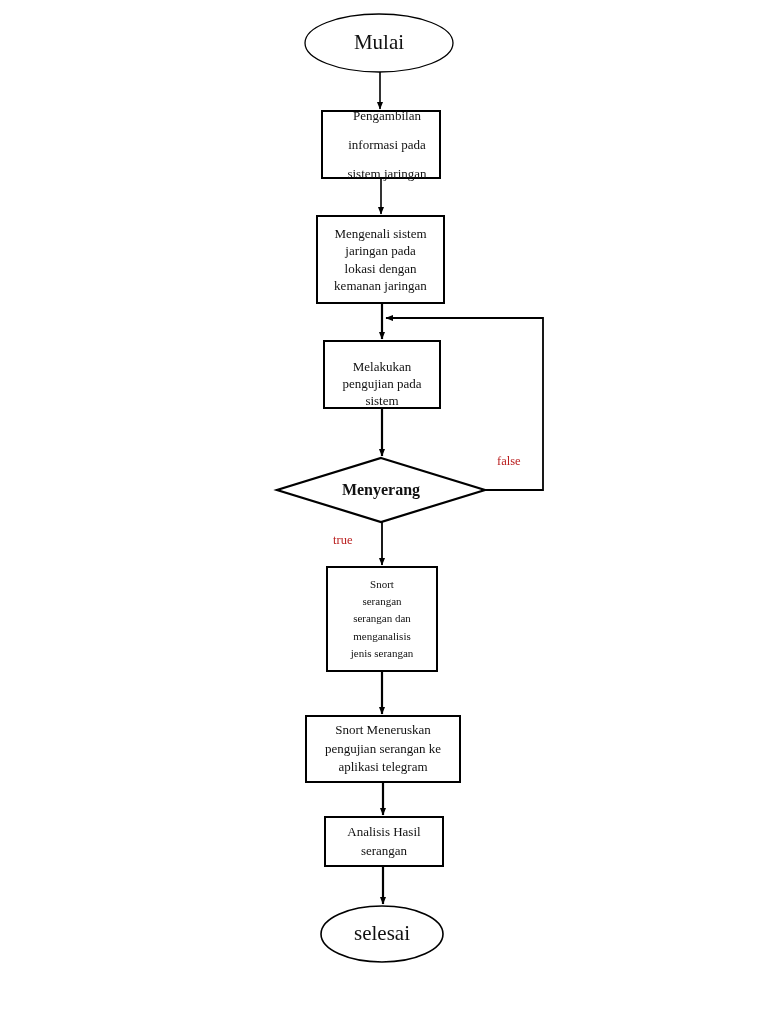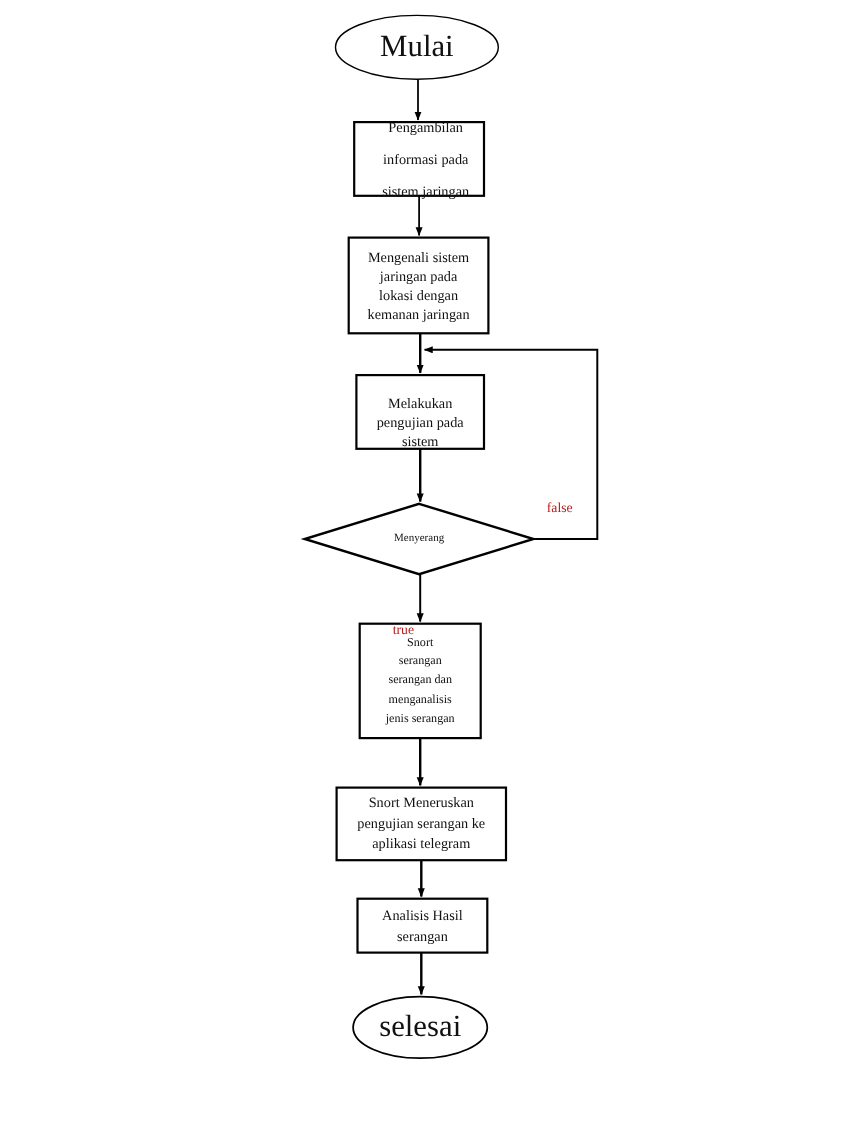--- a/index.html
+++ b/index.html
@@ -33,24 +33,24 @@
     pointer-events: none;
     line-height: 1.32;
   }
   .node-text span { display: block; white-space: nowrap; }
   .edge-label {
     position: absolute;
     font-size: 12.5px;
     color: #b91c1c;
     white-space: nowrap;
   }
-  .terminal-text { font-size: 28px; }
+  .terminal-text { font-size: 21px; }
   .process-text { font-size: 13px; }
   .process-text-sm { font-size: 11px; }
-  .decision-text { font-size: 10px; font-weight: normal; }
+  .decision-text { font-size: 16px; font-weight: bold; }
 </style>
 </head>
 <body>
 
 <svg id="flowchart-canvas" viewBox="0 0 768 1024" xmlns="http://www.w3.org/2000/svg">
   <defs>
     <marker id="arrowhead" markerWidth="9" markerHeight="9" refX="7.4" refY="3.2" orient="auto" markerUnits="userSpaceOnUse">
       <path d="M 0 0 L 8 3.2 L 0 6.4 z" fill="#000000"></path>
     </marker>
   </defs>
@@ -135,15 +135,15 @@
 
 <div class="node-text process-text" style="left:325px; top:817px; width:118px; height:49px; line-height:1.45;">
   <span>Analisis Hasil</span>
   <span>serangan</span>
 </div>
 
 <div class="node-text terminal-text" style="left:321px; top:906px; width:122px; height:56px;">
   <span>selesai</span>
 </div>
 
-<div class="edge-label" style="left:357px; top:533px;margin-top:32px;">true</div>
+<div class="edge-label" style="left:333px; top:533px;">true</div>
 
 <div class="edge-label" style="left:497px; top:454px;">false</div>
 
 </body></html>

